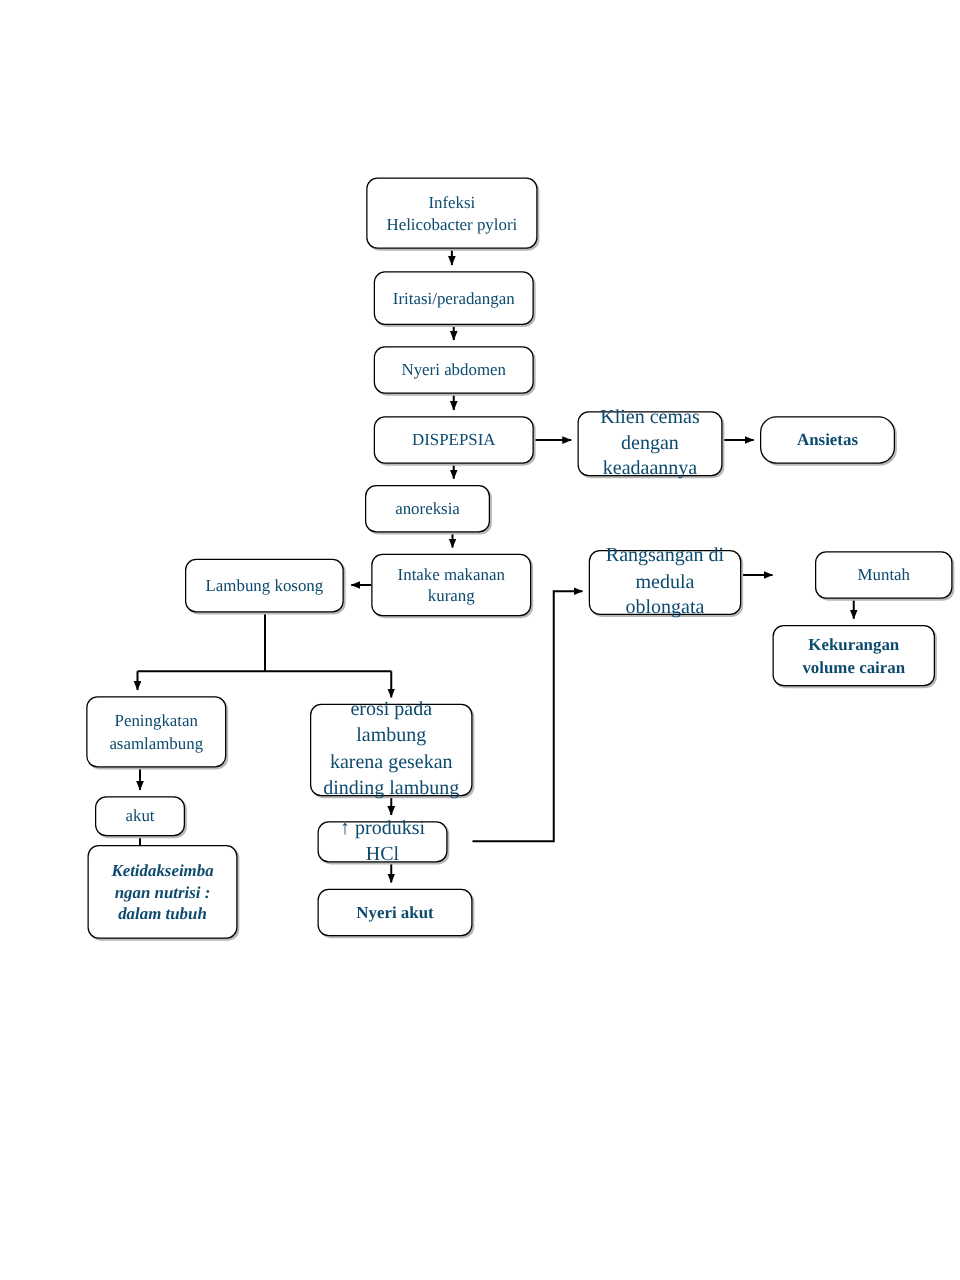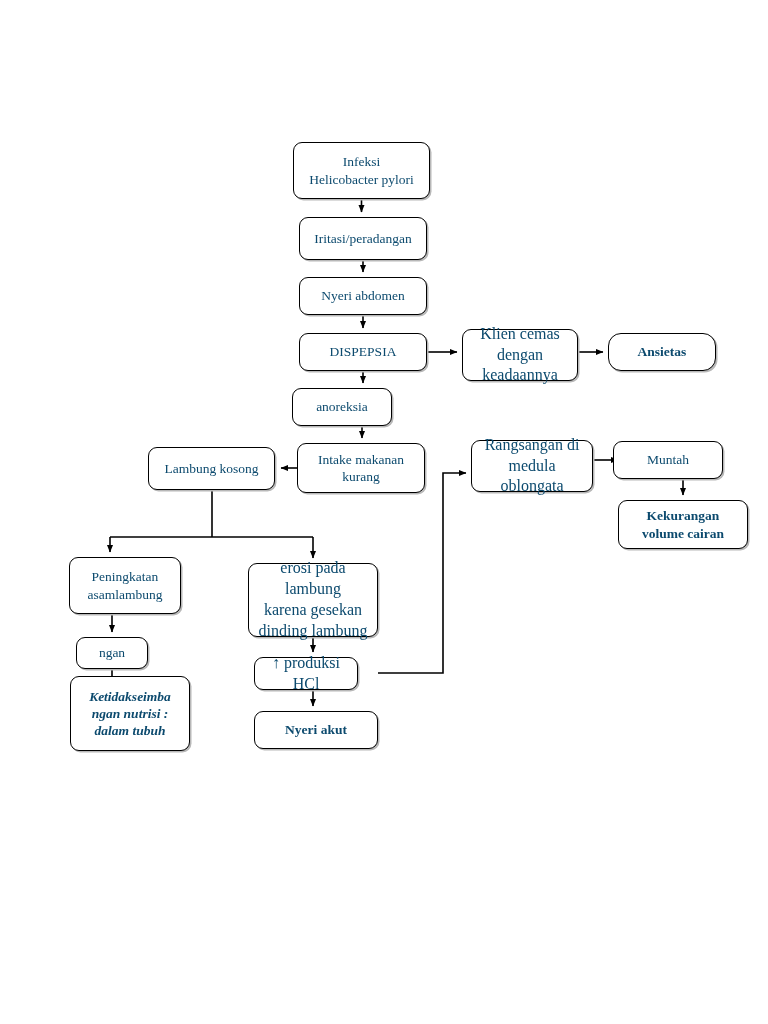--- a/index.html
+++ b/index.html
@@ -129,38 +129,38 @@
       <div class="node bold" style="left: 608px; top: 333px; width: 108px; height: 38px; border-radius: 13px;">
         <span class="txt">Ansietas</span>
       </div>
       <div class="node" style="left: 148px; top: 447px; width: 127px; height: 43px;">
         <span class="txt">Lambung kosong</span>
       </div>
       <div class="node condensed" style="left: 471px; top: 440px; width: 122px; height: 52px;">
         <span class="txt">Rangsangan di
 medula oblongata</span>
       </div>
-      <div class="node" style="left: 613px; top: 441px; width: 110px; height: 38px;">
+      <div class="node" style="left: 652px; top: 441px; width: 110px; height: 38px;">
         <span class="txt">Muntah</span>
       </div>
       <div class="node bold" style="left: 618px; top: 500px; width: 130px; height: 49px;">
         <span class="txt">Kekurangan
 volume cairan</span>
       </div>
       <div class="node" style="left: 69px; top: 557px; width: 112px; height: 57px;">
         <span class="txt">Peningkatan
 asamlambung</span>
       </div>
       <div class="node condensed" style="left: 248px; top: 563px; width: 130px; height: 74px;">
         <span class="txt">erosi pada lambung
 karena gesekan
 dinding lambung</span>
       </div>
       <div class="node" style="left: 76px; top: 637px; width: 72px; height: 32px;">
-        <span class="txt">ngan</span>
+        <span class="txt">akut</span>
       </div>
       <div class="node condensed" style="left: 254px; top: 657px; width: 104px; height: 33px;">
         <span class="txt">↑ produksi HCl</span>
       </div>
       <div class="node bold" style="left: 70px; top: 676px; width: 120px; height: 75px; font-style: italic;">
         <span class="txt">Ketidakseimba
 ngan nutrisi :
 dalam tubuh</span>
       </div>
       <div class="node bold" style="left: 254px; top: 711px; width: 124px; height: 38px;">

